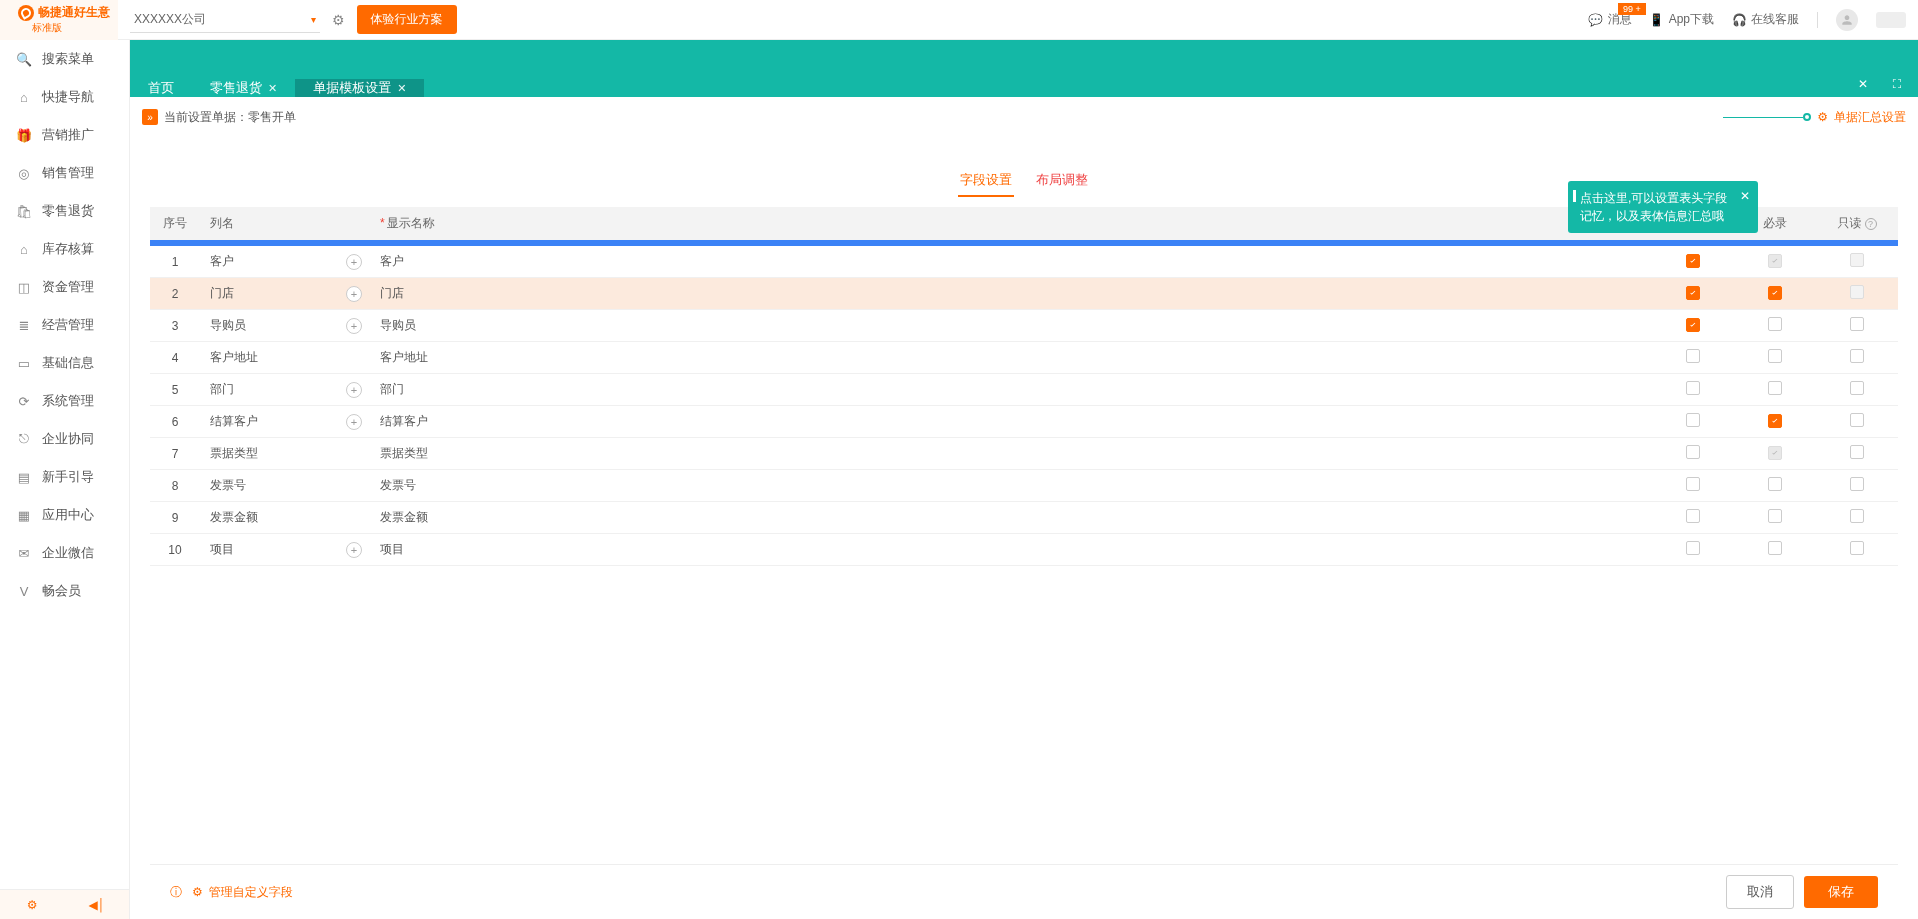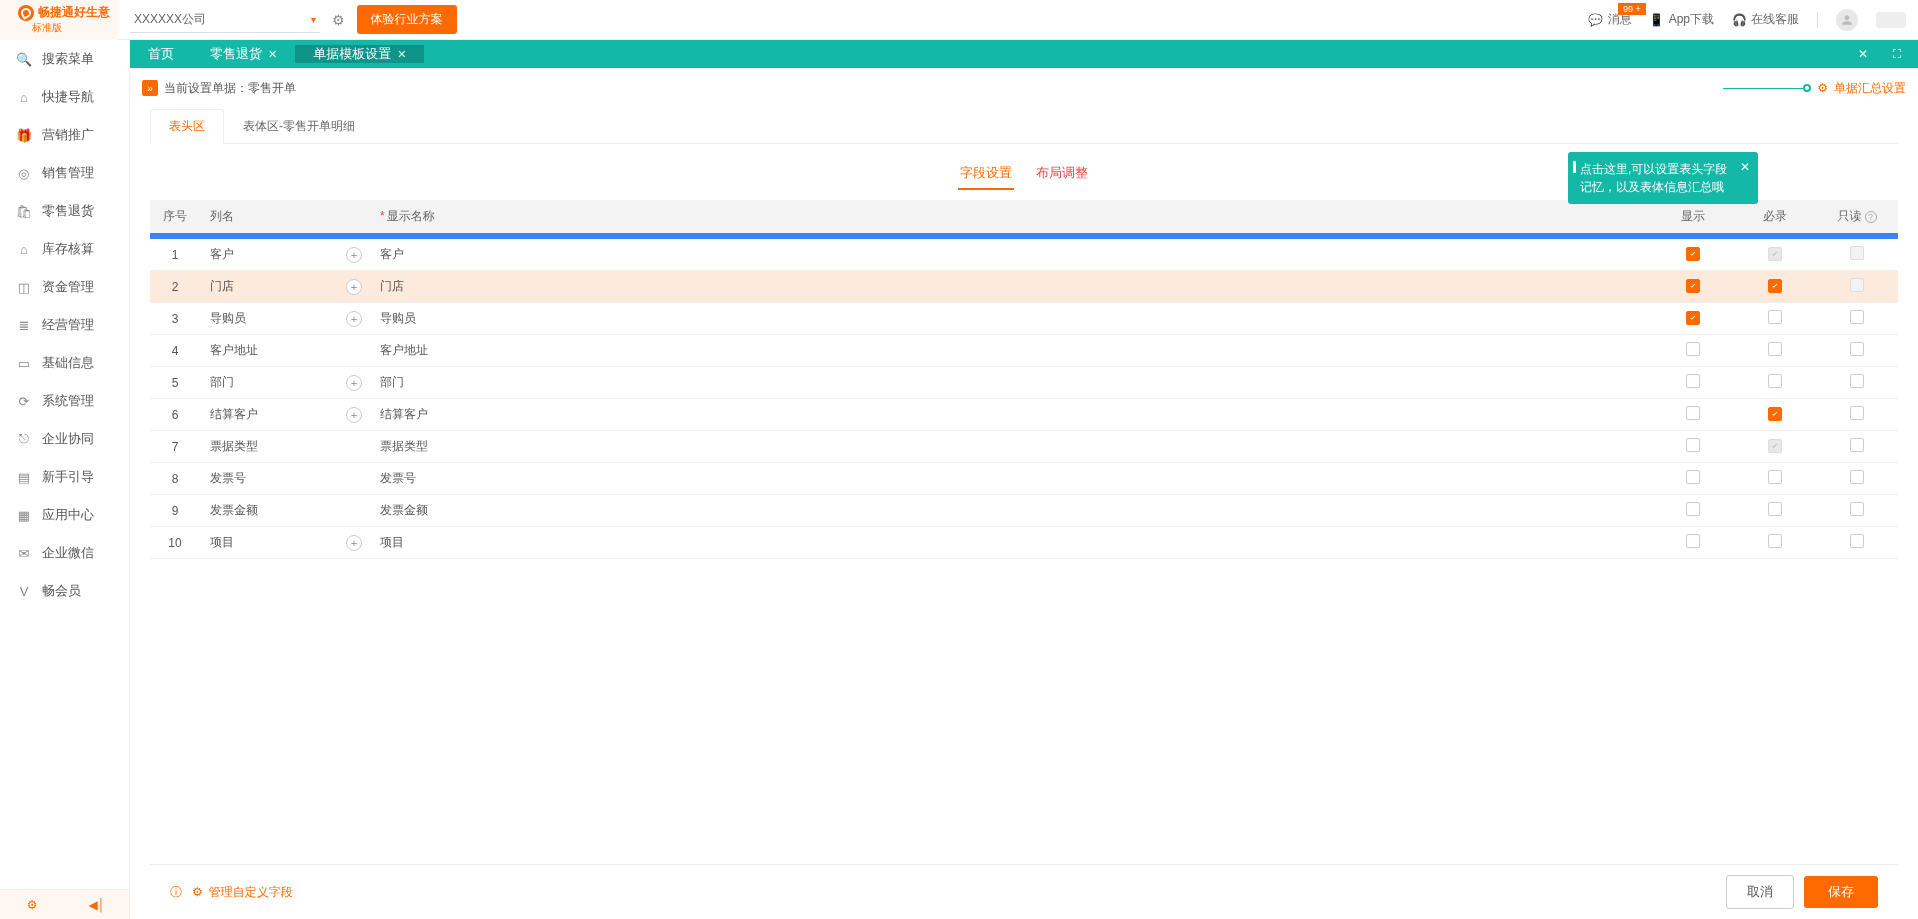--- a/index.html
+++ b/index.html
@@ -31,21 +31,21 @@
 .body { flex: 1; display: flex; min-height: 0; }
 .sidebar { width: 130px; background: #fff; border-right: 1px solid #eee; display: flex; flex-direction: column; }
 .sb-list { flex: 1; }
 .sb-item { display: flex; align-items: center; gap: 10px; padding: 10px 16px; color: #555; cursor: pointer; font-size: 13px; }
 .sb-item .icon { width: 16px; height: 16px; display: inline-flex; align-items: center; justify-content: center; color: #888; }
 .sb-bottom { display: flex; border-top: 1px solid #eee; height: 30px; background: #fff8f2; }
 .sb-bottom-btn { flex: 1; display: flex; align-items: center; justify-content: center; color: #ff6a00; cursor: pointer; }
 
 
 .main { flex: 1; display: flex; flex-direction: column; background: #f7f8fa; min-width: 0; }
-.tabs-bar { height: 28px; background: #14b8a6; display: flex; align-items: center; color: #fff; }
+.tabs-bar { height: 57px; background: #14b8a6; display: flex; align-items: flex-end; color: #fff; }
 .tab { display: flex; align-items: center; gap: 6px; padding: 0 18px; font-size: 13px; cursor: pointer; }
 .tab.active { background: #0e9488; }
 .tab-close { font-size: 11px; opacity: 0.9; }
 .tabs-spacer { flex: 1; }
 .tabs-right { display: flex; align-items: center; gap: 8px; padding: 0 8px; }
 .tabs-btn { width: 26px; height: 26px; display: flex; align-items: center; justify-content: center; cursor: pointer; color: #fff; }
 
 
 .content { flex: 1; background: #fff; margin: 0; position: relative; display: flex; flex-direction: column; min-height: 0; }
 .crumb-row { display: flex; align-items: center; height: 40px; padding: 0 12px; position: relative; }
@@ -57,21 +57,21 @@
 .line { width: 80px; height: 1px; background: #14b8a6; }
 
 .tip-bubble { position: absolute; right: 160px; top: 84px; background: #14b8a6; color: #fff; padding: 8px 28px 8px 12px; border-radius: 3px; font-size: 12px; line-height: 1.5; z-index: 5; max-width: 190px; }
 .tip-bubble::before { content: ""; position: absolute; left: 5px; top: 9px; width: 3px; height: 12px; background: #fff; }
 .tip-close { position: absolute; right: 8px; top: 6px; cursor: pointer; color: #fff; font-size: 12px; }
 
 .inner-tabs { display: flex; gap: 0; margin: 0 20px; border-bottom: 1px solid #eee; }
 .inner-tab { padding: 8px 18px; font-size: 12px; border: 1px solid transparent; border-bottom: none; color: #666; cursor: pointer; position: relative; top: 1px; }
 .inner-tab.active { color: #ff6a00; border-color: #eee; background: #fff; border-bottom: 1px solid #fff; border-radius: 3px 3px 0 0; }
 
-.sub-tabs { display: flex; justify-content: center; gap: 20px; margin-top: 14px; }
+.sub-tabs { display: flex; justify-content: center; gap: 20px; margin-top: 28px; }
 .sub-tab { padding: 6px 2px; font-size: 13px; color: #ef4444; cursor: pointer; }
 .sub-tab.active { color: #ff6a00; border-bottom: 2px solid #ff6a00; }
 
 
 .table-wrap { margin: 10px 20px 0; flex: 1; overflow: auto; }
 table { width: 100%; border-collapse: collapse; font-size: 12px; }
 thead th { background: #f3f3f3; text-align: left; padding: 8px 10px; font-weight: normal; color: #666; border-bottom: 6px solid #3b82f6; }
 thead th.center { text-align: center; }
 thead th .req { color: #f04134; margin-right: 2px; }
 tbody td { padding: 7px 10px; border-bottom: 1px solid #f0f0f0; color: #555; }
@@ -258,24 +258,20 @@
             <span style="color:#ff6a00;">⚙</span>
             <span>单据汇总设置</span>
           </div>
         </div>
 
         <div class="tip-bubble">
           <span>点击这里,可以设置表头字段记忆，以及表体信息汇总哦</span>
           <span class="tip-close">✕</span>
         </div>
 
-        <div class="inner-tabs" id="inner-tabs">
-            <div class="inner-tab active">表头区</div>
-            <div class="inner-tab">表体区-零售开单明细</div>
-          </div>
         <div class="sub-tabs" id="sub-tabs">
             <div class="sub-tab active">字段设置</div>
             <div class="sub-tab">布局调整</div>
           </div>
 
         <div class="table-wrap">
           <table>
             <thead>
               <tr>
                 <th class="col-idx center">序号</th>

